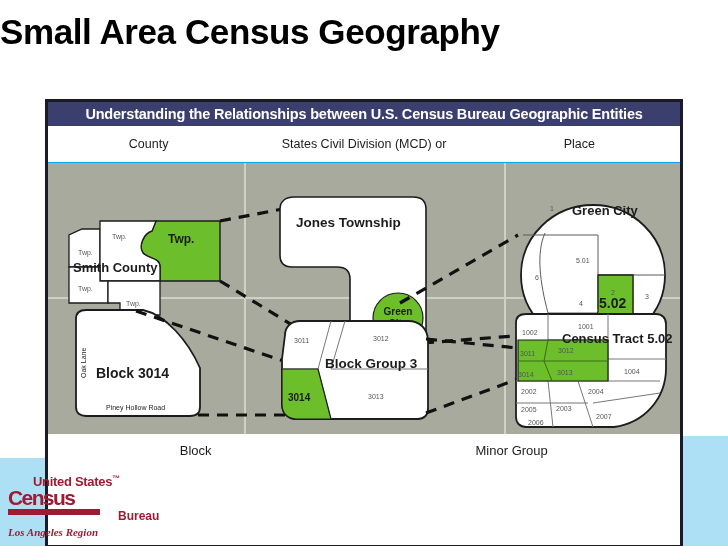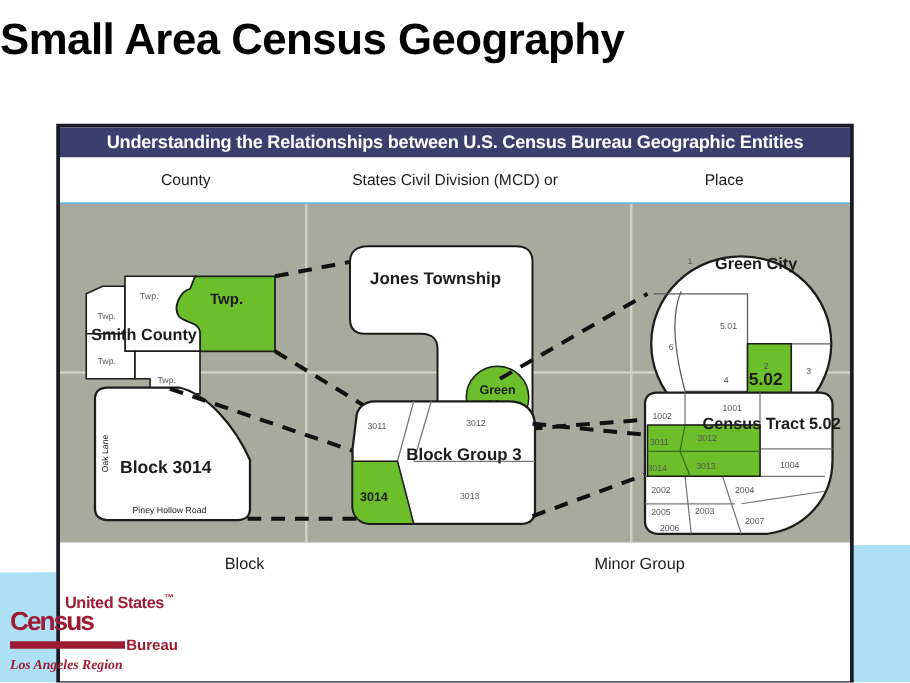--- a/index.html
+++ b/index.html
@@ -239,22 +239,22 @@
   </div>
 
   <div class="bottom-label-row">
     <div class="bottom-label">Block</div>
     <div class="bottom-label wide">Minor Group</div>
   </div>
 
 </div>
 
 <div id="census-logo">
-  <div style="margin-left:44px;" class="logo-us">
+  <div style="margin-left:25px;" class="logo-us">
     <span>United States</span><span style="font-size:8px;vertical-align:super;">™</span>
   </div>
   <div class="logo-census">Census</div>
-  <div style="display:flex;align-items:center;gap:1px;margin-top:1px;">
+  <div style="display:flex;gap:18px;margin-top:1px;">
     <div class="logo-bar" style="width:92px;"></div>
     <div class="logo-bureau">Bureau</div>
   </div>
   <div class="logo-region" style="margin-top:3px;">Los Angeles Region</div>
 </div>
 
 </body></html>

